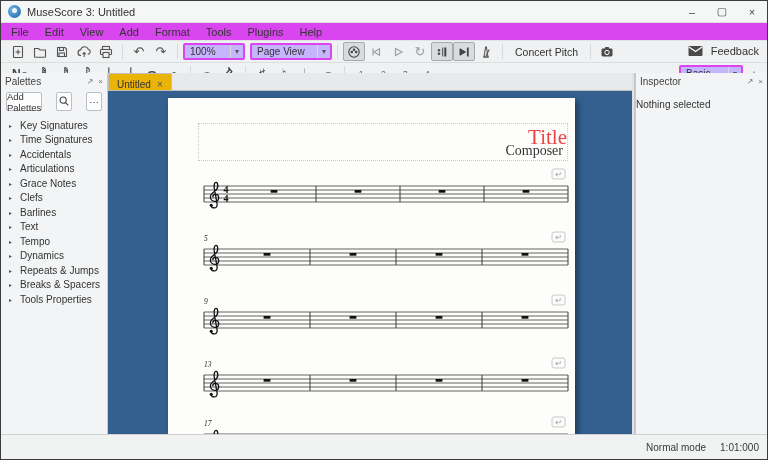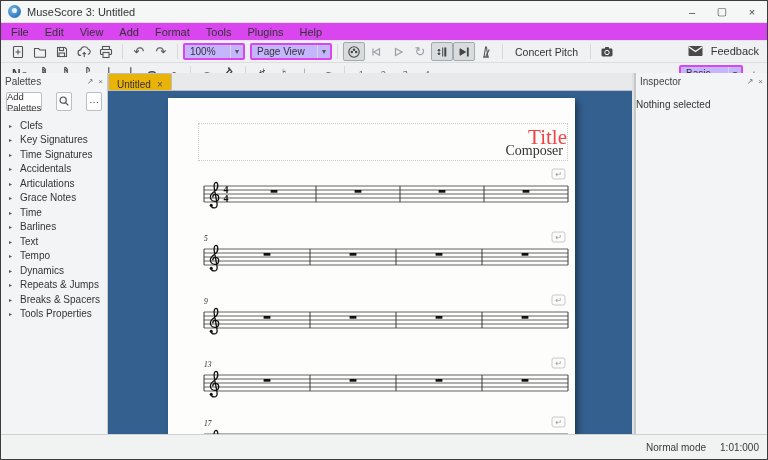--- a/index.html
+++ b/index.html
@@ -358,45 +358,41 @@
           <span><svg width="12" height="12" viewBox="0 0 14 14" fill="none" stroke="#444" stroke-width="1.3">
                 <circle cx="6" cy="6" r="3.6"></circle>
                 <path d="M8.8 8.8L12 12"></path>
               </svg></span>
         </div>
         <div class="pal-btn pal-sq">···</div>
       </div>
       <div class="palette-list" id="palette-list">
           <div class="palette-row">
             <span class="tri">▸</span>
+            <span class="plabel">Key Signatures</span>
+          </div>
+          <div class="palette-row">
+            <span class="tri">▸</span>
+            <span class="plabel">Time Signatures</span>
+          </div>
+          <div class="palette-row">
+            <span class="tri">▸</span>
+            <span class="plabel">Accidentals</span>
+          </div>
+          <div class="palette-row">
+            <span class="tri">▸</span>
+            <span class="plabel">Articulations</span>
+          </div>
+          <div class="palette-row">
+            <span class="tri">▸</span>
+            <span class="plabel">Grace Notes</span>
+          </div>
+          <div class="palette-row">
+            <span class="tri">▸</span>
             <span class="plabel">Clefs</span>
-          </div>
-          <div class="palette-row">
-            <span class="tri">▸</span>
-            <span class="plabel">Key Signatures</span>
-          </div>
-          <div class="palette-row">
-            <span class="tri">▸</span>
-            <span class="plabel">Time Signatures</span>
-          </div>
-          <div class="palette-row">
-            <span class="tri">▸</span>
-            <span class="plabel">Accidentals</span>
-          </div>
-          <div class="palette-row">
-            <span class="tri">▸</span>
-            <span class="plabel">Articulations</span>
-          </div>
-          <div class="palette-row">
-            <span class="tri">▸</span>
-            <span class="plabel">Grace Notes</span>
-          </div>
-          <div class="palette-row">
-            <span class="tri">▸</span>
-            <span class="plabel">Time</span>
           </div>
           <div class="palette-row">
             <span class="tri">▸</span>
             <span class="plabel">Barlines</span>
           </div>
           <div class="palette-row">
             <span class="tri">▸</span>
             <span class="plabel">Text</span>
           </div>
           <div class="palette-row">

